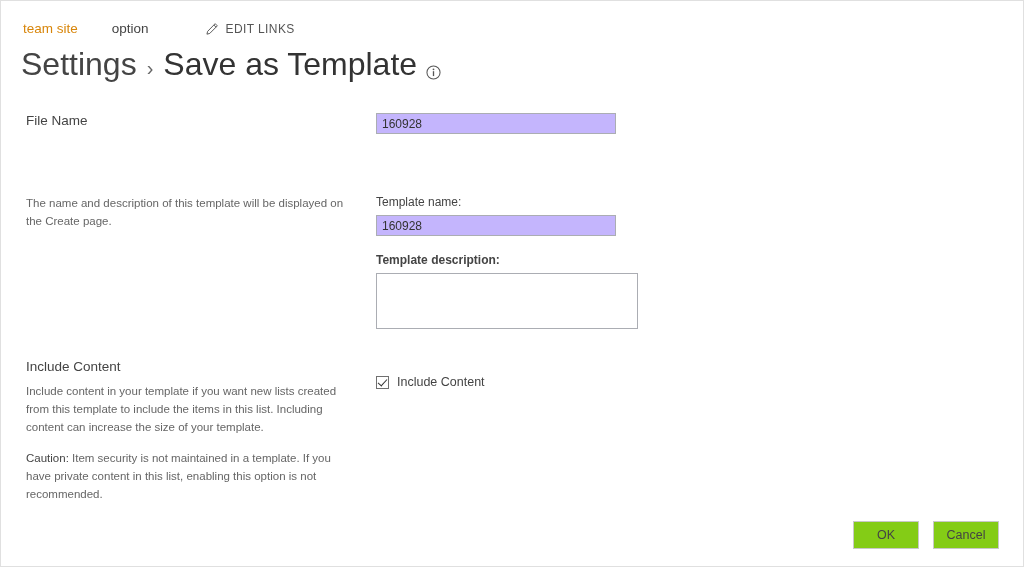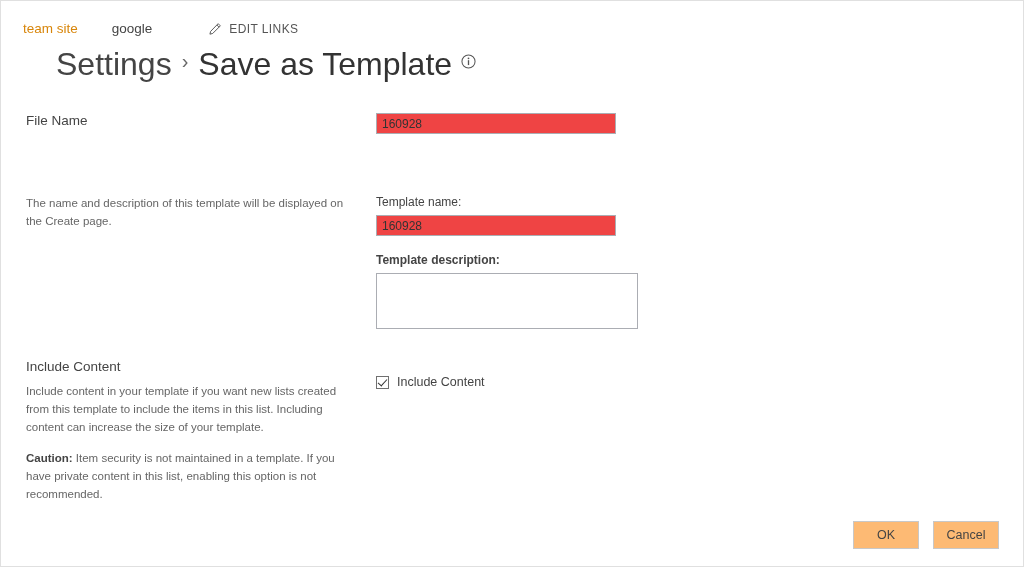--- a/index.html
+++ b/index.html
@@ -57,22 +57,21 @@
     margin-right: 7px;
     position: relative;
   }
   .pencil-icon svg { display:block; }
   
   .title-row {
     position: absolute;
     top: 44px;
     left: 20px;
     display: flex;
-    align-items: center;
-    margin-left: 35px;
+    align-items: flex-end;
   }
   .title-settings {
     font-size: 32px;
     font-weight: 300;
     color: #444444;
     line-height: 1.2;
   }
   .title-sep {
     font-size: 20px;
     color: #666666;
@@ -118,37 +117,37 @@
     margin-bottom: 9px;
     font-weight: 400;
   }
   .sec-desc {
     font-size: 11.5px;
     color: #666666;
     line-height: 1.55;
   }
   .sec-desc b {
     color: #444444;
-    font-weight: 700;
+    font-weight: 400;
   }
   .field-label {
     font-size: 12px;
     color: #444444;
     margin-bottom: 6px;
   }
   .text-input {
     width: 240px;
     height: 21px;
     box-sizing: border-box;
     border: 1px solid #abadb3;
     padding: 2px 5px;
     font-size: 12px;
     font-family: "Liberation Sans", sans-serif;
     color: #333333;
-    background: #ef4444;
+    background: #c4b5fd;
     outline: none;
   }
   .text-area {
     width: 262px;
     height: 56px;
     box-sizing: border-box;
     border: 1px solid #abadb3;
     padding: 3px 5px;
     font-size: 12px;
     font-family: "Liberation Sans", sans-serif;
@@ -191,38 +190,38 @@
     position: absolute;
     right: 24px;
     bottom: 17px;
     display: flex;
     gap: 14px;
   }
   .btn {
     width: 68px;
     height: 28px;
     border: 1px solid #c8c8c8;
-    background: #fdba74;
+    background: #84cc16;
     font-size: 12.5px;
     color: #444444;
     font-family: "Liberation Sans", sans-serif;
     cursor: pointer;
     padding: 0;
   }
   .btn-ok { width: 66px; }
   .btn-cancel { width: 66px; }
 </style>
 </head>
 <body>
 
 <div class="page">
 
   <div class="topnav">
     <a class="nav-link" href="#">team site</a>
-    <a class="nav-link secondary" href="#">google</a>
+    <a class="nav-link secondary" href="#">option</a>
     <div class="edit-links">
       <span class="pencil-icon">
         <svg viewBox="0 0 16 16" width="14" height="14" aria-hidden="true">
           <path d="M11.6 1.9 L14.1 4.4 L5.4 13.1 L2.2 13.9 L3 10.7 Z" fill="none" stroke="#555555" stroke-width="1.1"></path>
           <line x1="10.1" y1="3.4" x2="12.6" y2="5.9" stroke="#555555" stroke-width="1.1"></line>
         </svg>
       </span>
       <span>EDIT LINKS</span>
     </div>
   </div>

